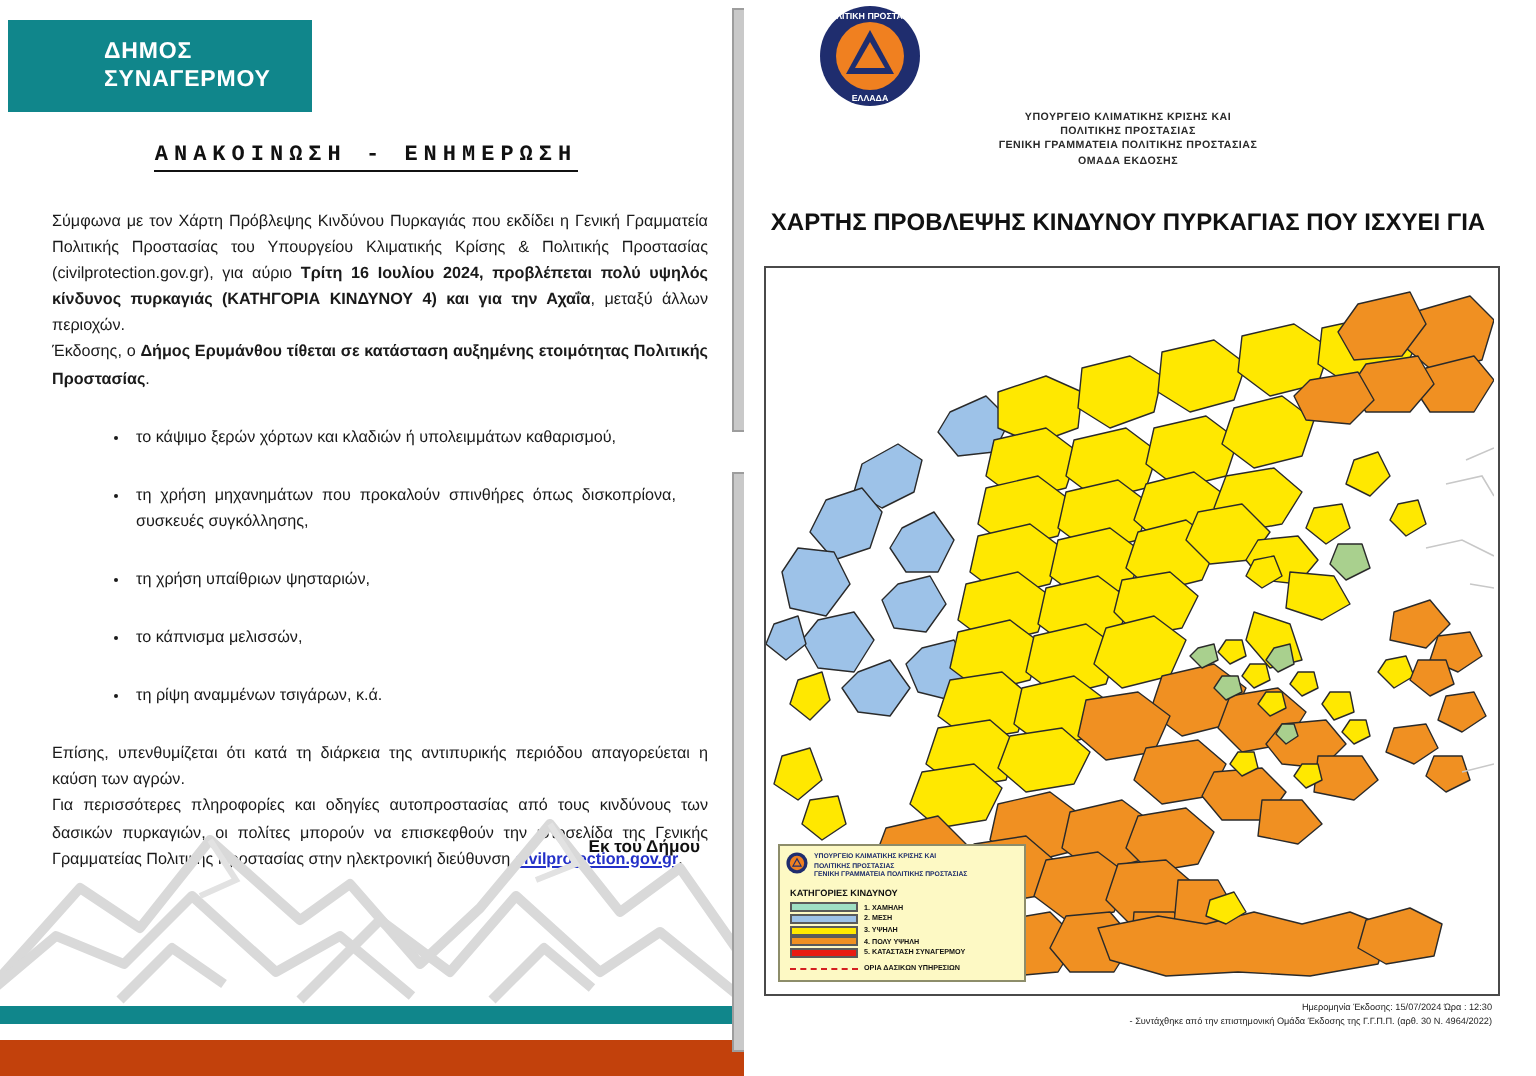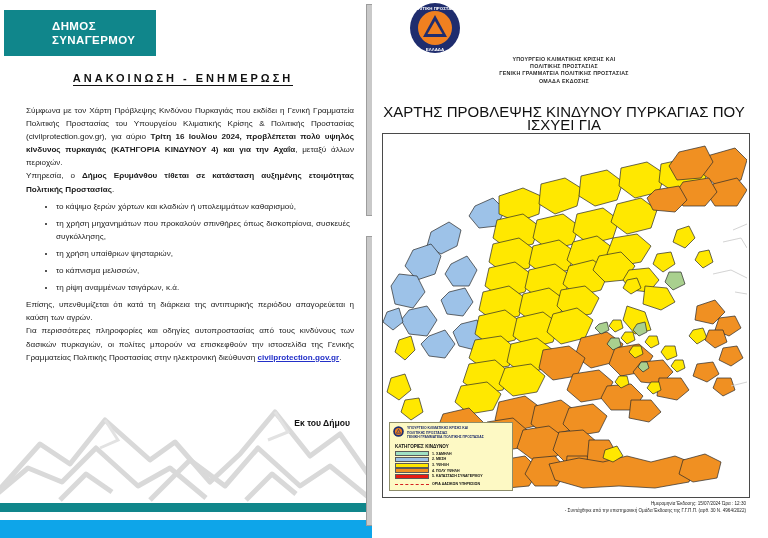--- a/index.html
+++ b/index.html
@@ -10,21 +10,21 @@
     font-family:"Liberation Sans", sans-serif;
     overflow:hidden;
     position:relative;
   }
   .stage{position:absolute;inset:0;display:flex;}
 
   
   .left-pane{
     position:relative;
     width:372px;height:538px;
-    background:#0ea5e9;
+    background:#c2410c;
     overflow:hidden;
   }
   .doc-sheet{
     position:absolute;left:0;top:0;width:372px;height:520px;
     background:#ffffff;
   }
   .muni-header{
     position:absolute;left:4px;top:10px;
     width:152px;height:46px;
     background:#10868b;
@@ -32,34 +32,35 @@
     padding-left:48px;box-sizing:border-box;
   }
   .muni-header .ln{
     color:#ffffff;font-weight:bold;font-size:11.5px;letter-spacing:.4px;line-height:14px;
   }
   .doc-title{
     position:absolute;left:0;right:6px;top:72px;
     text-align:center;
     font-size:11px;font-weight:bold;color:#111;
     letter-spacing:3px;
+    font-family:Liberation Mono, monospace;
   }
   .doc-title span{border-bottom:1.3px solid #111;padding-bottom:1px;}
 
   .doc-body{
     position:absolute;left:26px;right:18px;top:104px;
     font-size:8.1px;line-height:13.1px;color:#1a1a1a;
     text-align:justify;
   }
   .doc-body p{margin:0 0 0 0;}
   .doc-body b{font-weight:bold;}
   .doc-body ul{
     margin:1px 0 1px 0;padding-left:26px;list-style:disc;
   }
-  .doc-body li{margin:4px;padding:0;line-height:13.1px;}
+  .doc-body li{margin:16px;padding:0;line-height:13.1px;}
   .doc-link{color:#2330c8;text-decoration:underline;font-weight:bold;}
   .sign{
     position:absolute;right:22px;top:418px;
     font-size:8.6px;font-weight:bold;color:#111;
   }
   
   .mountains{
     position:absolute;left:0;bottom:18px;width:372px;height:120px;
     overflow:hidden;pointer-events:none;
   }
@@ -86,21 +87,21 @@
   }
   .cp-logo{
     position:absolute;left:37px;top:2px;width:52px;height:52px;
   }
   .ministry{
     position:absolute;left:0;right:0;top:56px;text-align:center;
     font-size:5.3px;font-weight:bold;color:#2b2b2b;line-height:7.2px;letter-spacing:.25px;
   }
   .map-head{
     position:absolute;left:0;right:0;top:105px;text-align:center;
-    font-size:15px;font-weight:normal;color:#111;line-height:13px;
+    font-size:12px;font-weight:bold;color:#111;line-height:13px;
   }
   .map-frame{
     position:absolute;left:10px;top:133px;width:366px;height:363px;
     border:1.2px solid #4a4a4a;background:#ffffff;overflow:hidden;
   }
   .map-svg{position:absolute;left:0;top:0;}
   .legend{
     position:absolute;left:6px;bottom:6px;width:124px;
     background:#fdf9c4;border:1px solid #8d8d6a;
     padding:3px 3px 4px 3px;box-sizing:border-box;
@@ -134,21 +135,21 @@
         <div class="ln">ΔΗΜΟΣ</div>
         <div class="ln">ΣΥΝΑΓΕΡΜΟΥ</div>
       </div>
 
       <div class="doc-title">
         <span>ΑΝΑΚΟΙΝΩΣΗ - ΕΝΗΜΕΡΩΣΗ</span>
       </div>
 
       <div class="doc-body">
         <p><span>Σύμφωνα με τον Χάρτη Πρόβλεψης Κινδύνου Πυρκαγιάς που εκδίδει η Γενική Γραμματεία Πολιτικής Προστασίας του Υπουργείου Κλιματικής Κρίσης &amp; Πολιτικής Προστασίας (civilprotection.gov.gr), για αύριο </span><b>Τρίτη 16 Ιουλίου 2024, προβλέπεται πολύ υψηλός κίνδυνος πυρκαγιάς (ΚΑΤΗΓΟΡΙΑ ΚΙΝΔΥΝΟΥ 4) και για την Αχαΐα</b><span>, μεταξύ άλλων περιοχών.</span></p>
-        <p><span>Υπηρεσία, ο </span><b>Δήμος Ερυμάνθου τίθεται σε κατάσταση αυξημένης ετοιμότητας Πολιτικής Προστασίας</b><span>.</span></p>
+        <p><span>Έκδοσης, ο </span><b>Δήμος Ερυμάνθου τίθεται σε κατάσταση αυξημένης ετοιμότητας Πολιτικής Προστασίας</b><span>.</span></p>
         <ul>
           <li>το κάψιμο ξερών χόρτων και κλαδιών ή υπολειμμάτων καθαρισμού,</li>
           <li>τη χρήση μηχανημάτων που προκαλούν σπινθήρες όπως δισκοπρίονα, συσκευές συγκόλλησης,</li>
           <li>τη χρήση υπαίθριων ψησταριών,</li>
           <li>το κάπνισμα μελισσών,</li>
           <li>τη ρίψη αναμμένων τσιγάρων, κ.ά.</li>
         </ul>
         <p>Επίσης, υπενθυμίζεται ότι κατά τη διάρκεια της αντιπυρικής περιόδου απαγορεύεται η καύση των αγρών.</p>
         <p><span>Για περισσότερες πληροφορίες και οδηγίες αυτοπροστασίας από τους κινδύνους των δασικών πυρκαγιών, οι πολίτες μπορούν να επισκεφθούν την ιστοσελίδα της Γενικής Γραμματείας Πολιτικής Προστασίας στην ηλεκτρονική διεύθυνση </span><a class="doc-link" href="#">civilprotection.gov.gr</a><span>.</span></p>
       </div>

